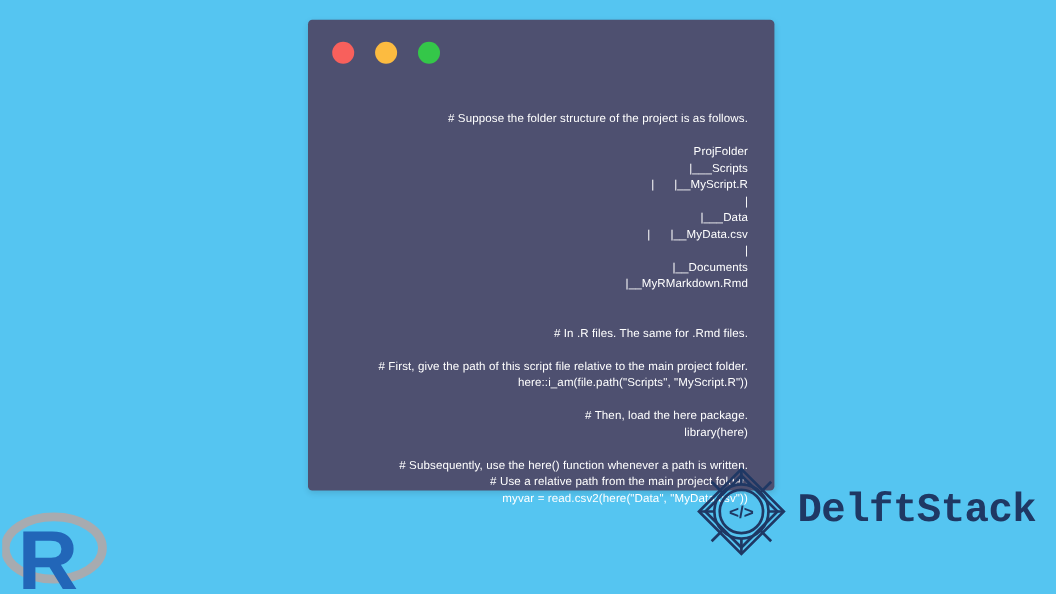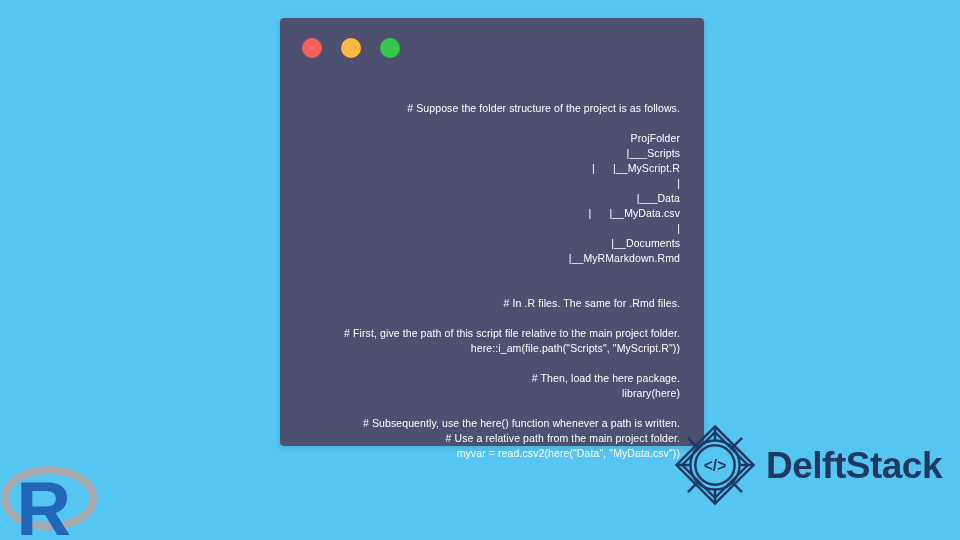--- a/index.html
+++ b/index.html
@@ -75,21 +75,21 @@
     display: flex;
     align-items: center;
     gap: 10px;
   }
   .ds-mark {
     width: 82px;
     height: 82px;
     flex: 0 0 auto;
   }
   .ds-word {
-    font-family: Liberation Sans, sans-serif;
+    font-family: Liberation Mono, monospace;
     font-size: 37px;
     font-weight: bold;
     color: #1f3864;
     letter-spacing: -0.5px;
     line-height: 1;
   }
 </style>
 </head>
 <body>
 

